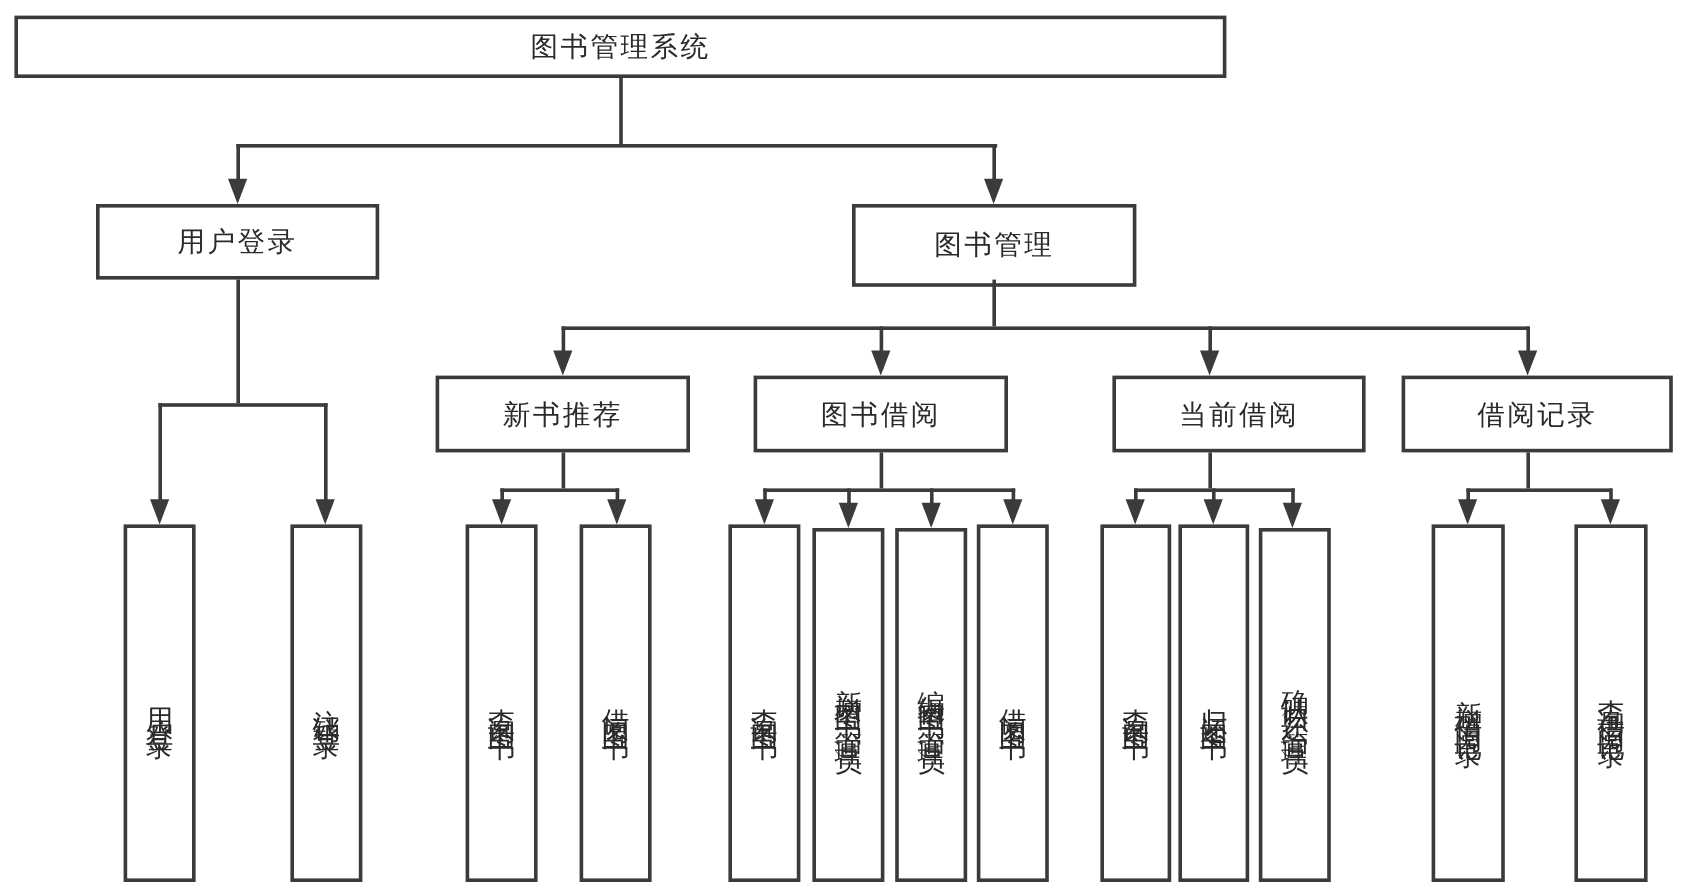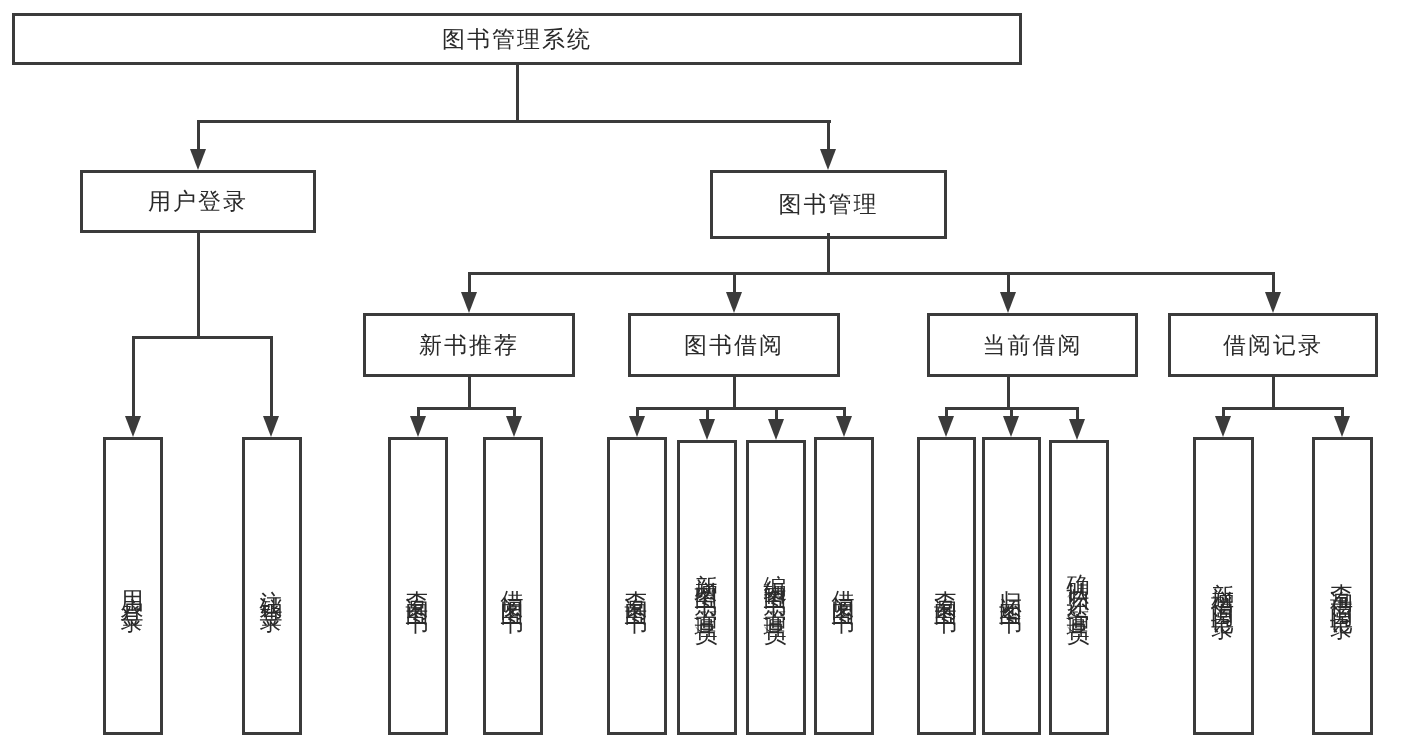--- a/index.html
+++ b/index.html
@@ -54,21 +54,21 @@
 <div id="canvas">
 
   <div class="node" style="left:12px;top:13px;width:1010px;height:52px;">图书管理系统</div>
 
   <div class="node" style="left:80px;top:170px;width:236px;height:63px;">用户登录</div>
   <div class="node" style="left:710px;top:170px;width:237px;height:69px;">图书管理</div>
 
   <div class="node" style="left:628px;top:313px;width:212px;height:64px;">图书借阅</div>
   <div class="node" style="left:363px;top:313px;width:212px;height:64px;">新书推荐</div>
   <div class="node" style="left:903px;top:313px;width:211px;height:64px;margin-left:24px;">当前借阅</div>
-  <div class="node" style="left:1168px;top:313px;width:210px;height:64px;">借阅记录</div>
+  <div class="node" style="left:1168px;top:313px;width:226px;height:64px;">借阅记录</div>
 
   <div class="leaf" style="left:103px;top:437px;width:60px;height:298px;">用户登录</div>
   <div class="leaf" style="left:242px;top:437px;width:60px;height:298px;">注销登录</div>
 
   <div class="leaf" style="left:388px;top:437px;width:60px;height:298px;">查询图书</div>
   <div class="leaf" style="left:483px;top:437px;width:60px;height:298px;">借阅图书</div>
 
   <div class="leaf" style="left:607px;top:437px;width:60px;height:298px;">查询图书</div>
   <div class="leaf" style="left:677px;top:440px;width:60px;height:295px;">新增图书（管理员）</div>
   <div class="leaf" style="left:746px;top:440px;width:60px;height:295px;">编辑图书（管理员）</div>

